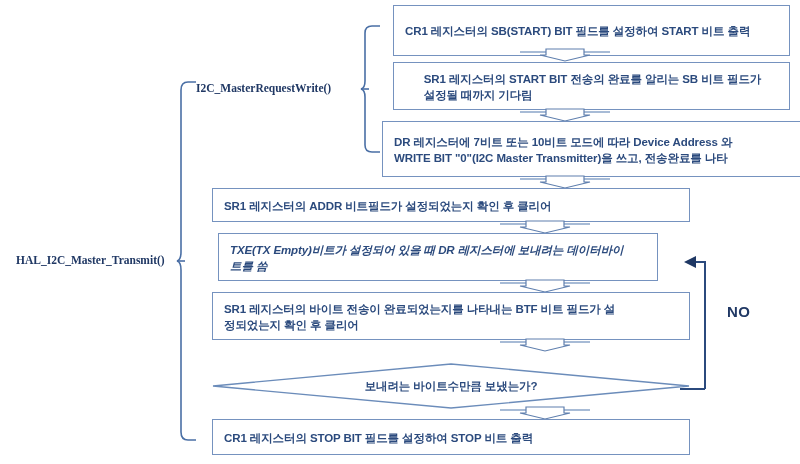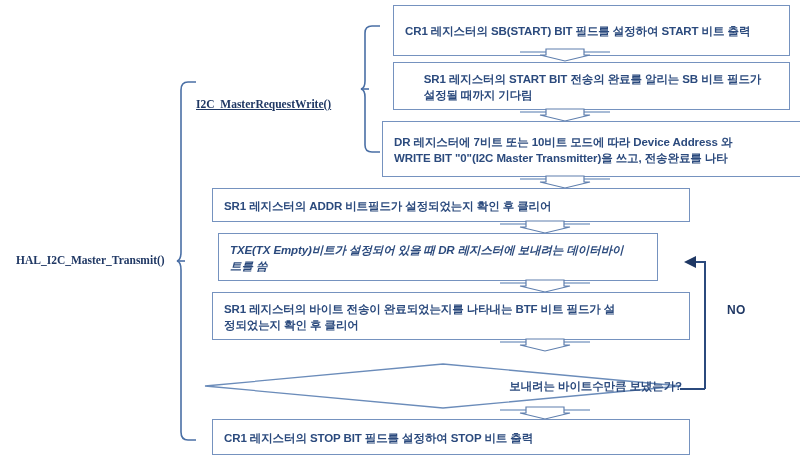--- a/index.html
+++ b/index.html
@@ -51,21 +51,21 @@
   .fnlabel{
     position:absolute;
     font-size:11.5px;
     font-weight:bold;
     color:#203864;
     white-space:nowrap;
     font-family:"Liberation Serif","DejaVu Serif",serif;
   }
   .nolabel{
     position:absolute;
-    font-size:12px;
+    font-size:15px;
     font-weight:bold;
     color:#203864;
     letter-spacing:0.4px;
   }
 
   
   .loop{position:absolute;}
 </style>
 </head>
 <body>
@@ -79,21 +79,21 @@
     </svg>
   </div>
   <div class="fnlabel" style="left:16px;top:254px;">HAL_I2C_Master_Transmit()</div>
 
   <div class="brace" style="left:360px;top:24px;width:22px;height:130px;">
     <svg width="22" height="130" viewBox="0 0 22 130">
       <path d="M20 2 H12 Q5 2 5 9 V57 Q5 64 1 65 Q5 66 5 73 V121 Q5 128 12 128 H20" fill="none" stroke="#4a6fa5" stroke-width="1.6"></path>
       <path d="M1 65 H9" fill="none" stroke="#4a6fa5" stroke-width="1.6"></path>
     </svg>
   </div>
-  <div class="fnlabel" style="left:196px;top:98px;text-decoration:underline;">I2C_MasterRequestWrite()</div>
+  <div class="fnlabel" style="left:196px;top:82px;">I2C_MasterRequestWrite()</div>
 
   <div class="pbox" style="left:393px;top:5px;width:397px;height:51px;">
     <span>CR1 레지스터의 SB(START) BIT 필드를 설정하여 START 비트 출력</span>
   </div>
 
   <div class="conn" style="left:520px;top:48px;width:90px;height:14px;">
     <svg width="90" height="14" viewBox="0 0 90 14">
       <line x1="0" y1="4" x2="90" y2="4" stroke="#8aa4c8" stroke-width="1.4"></line>
       <polygon points="26,1 64,1 64,7 70,7 45,13 20,7 26,7" fill="#ffffff" stroke="#5f7fae" stroke-width="1.2"></polygon>
     </svg>
@@ -159,21 +159,21 @@
     </span>
   </div>
 
   <div class="conn" style="left:500px;top:338px;width:90px;height:14px;">
     <svg width="90" height="14" viewBox="0 0 90 14">
       <line x1="0" y1="4" x2="90" y2="4" stroke="#8aa4c8" stroke-width="1.4"></line>
       <polygon points="26,1 64,1 64,7 70,7 45,13 20,7 26,7" fill="#ffffff" stroke="#5f7fae" stroke-width="1.2"></polygon>
     </svg>
   </div>
 
-  <div class="diamond" style="left:204px;top:363px;width:478px;height:46px;justify-content:flex-end;">
+  <div class="diamond" style="left:212px;top:363px;width:478px;height:46px;">
     <svg width="478" height="46" viewBox="0 0 478 46" preserveAspectRatio="none">
       <polygon points="239,1 477,23 239,45 1,23" fill="#ffffff" stroke="#6b8cba" stroke-width="1.3"></polygon>
     </svg>
     <span class="dlabel">보내려는 바이트수만큼 보냈는가?</span>
   </div>
 
   <div class="conn" style="left:500px;top:406px;width:90px;height:14px;">
     <svg width="90" height="14" viewBox="0 0 90 14">
       <line x1="0" y1="4" x2="90" y2="4" stroke="#8aa4c8" stroke-width="1.4"></line>
       <polygon points="26,1 64,1 64,7 70,7 45,13 20,7 26,7" fill="#ffffff" stroke="#5f7fae" stroke-width="1.2"></polygon>

